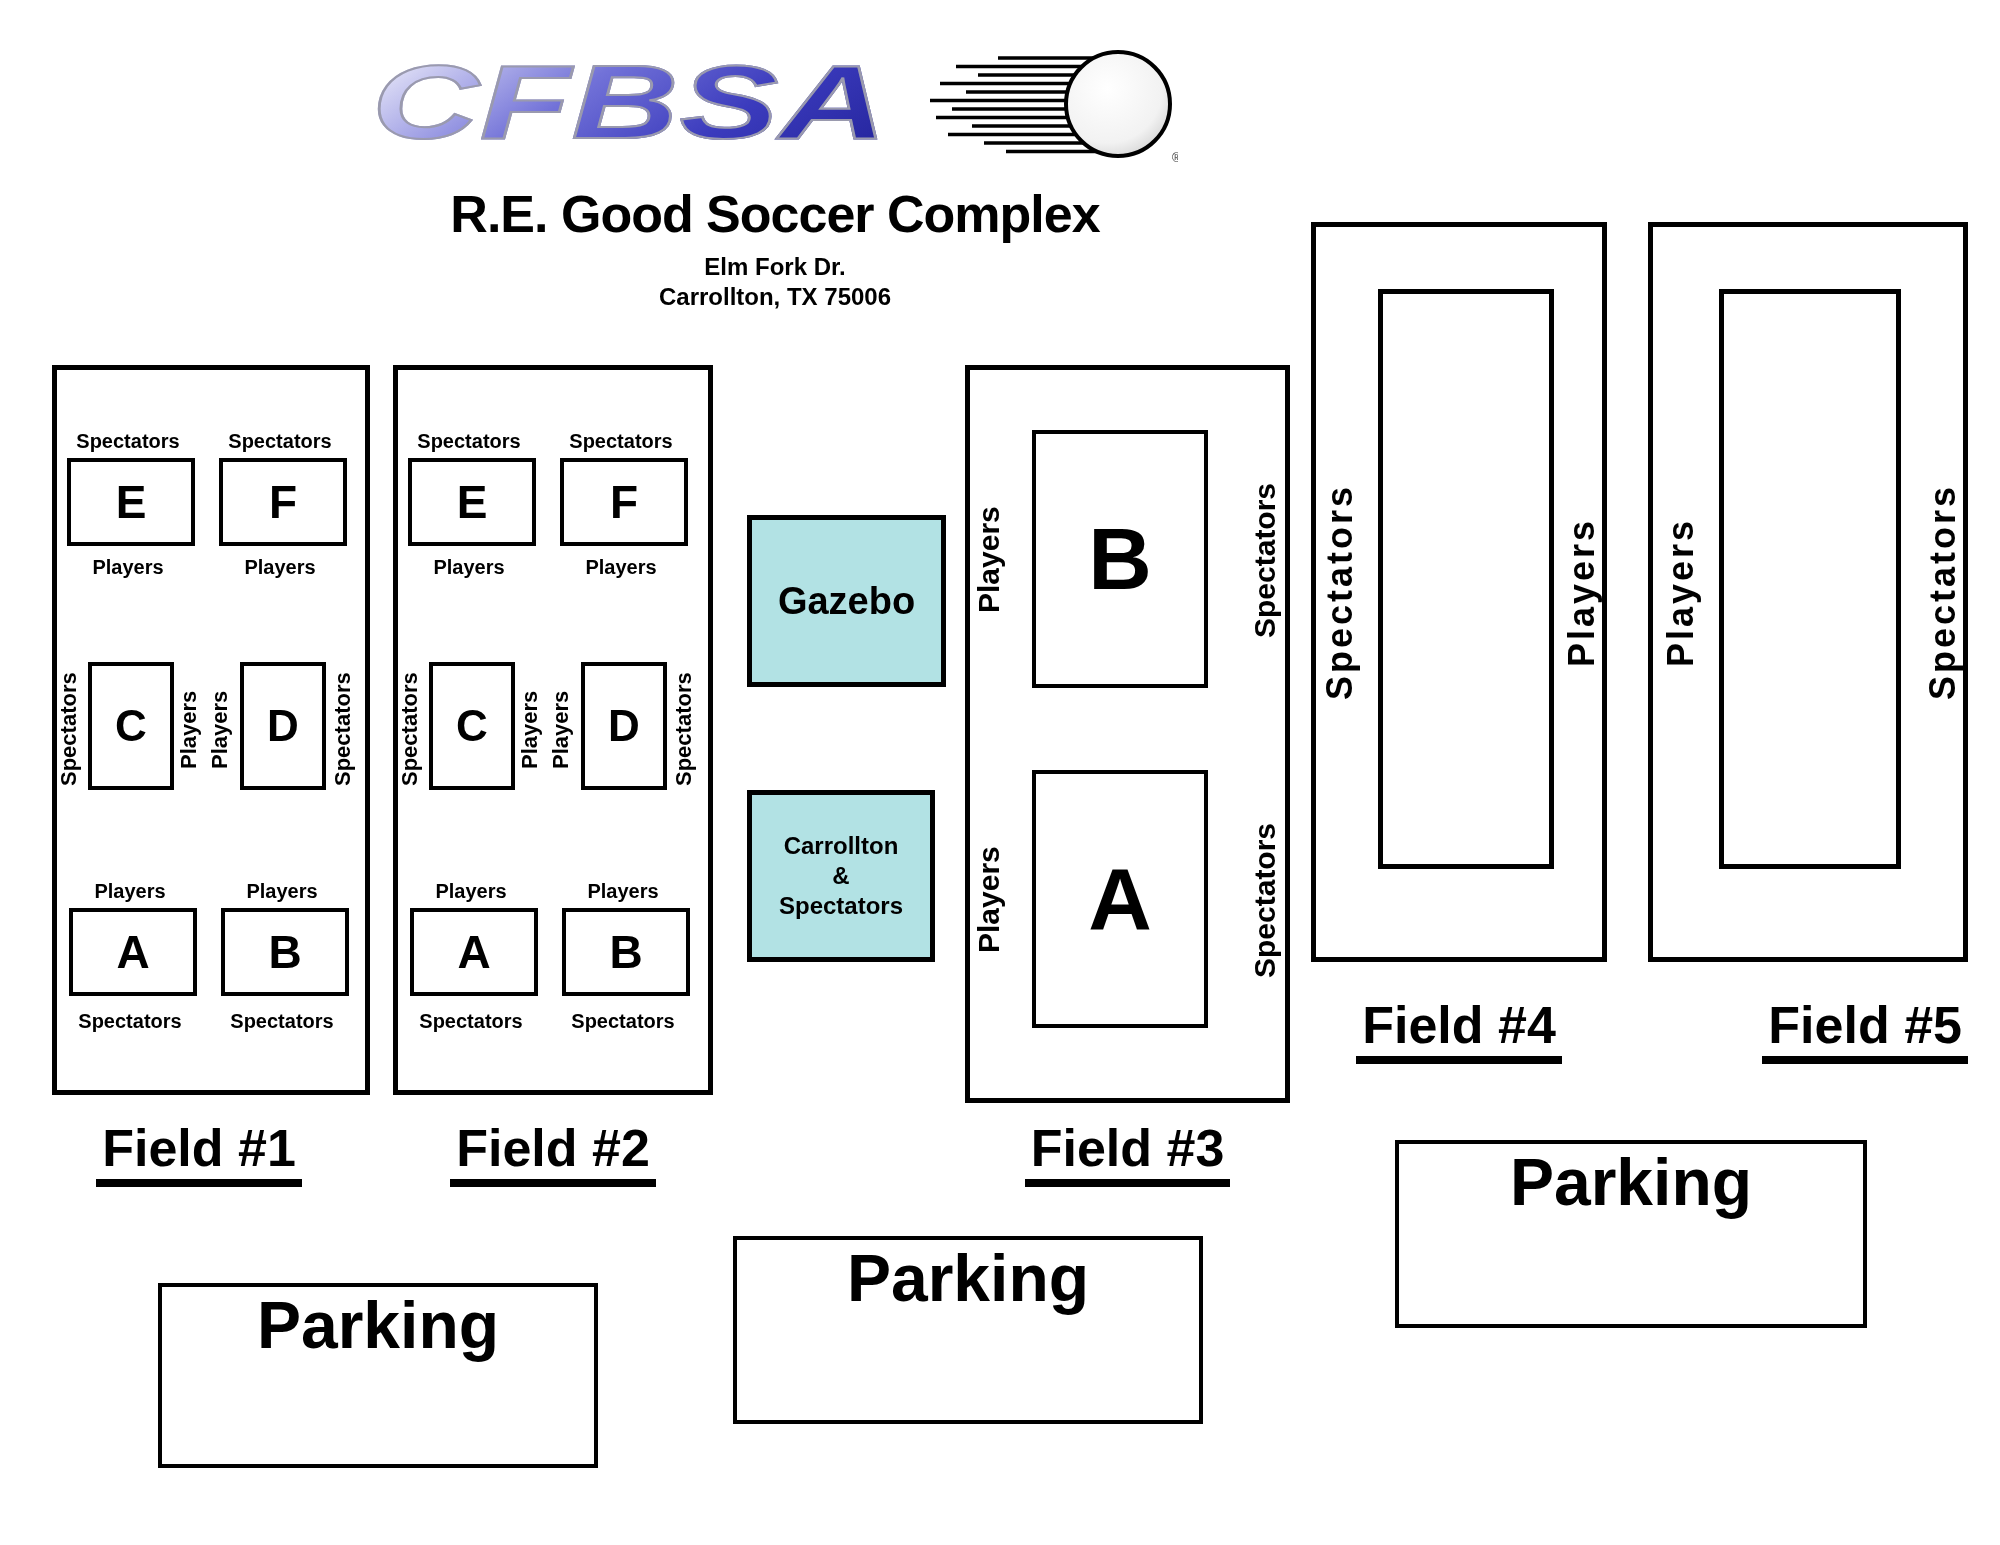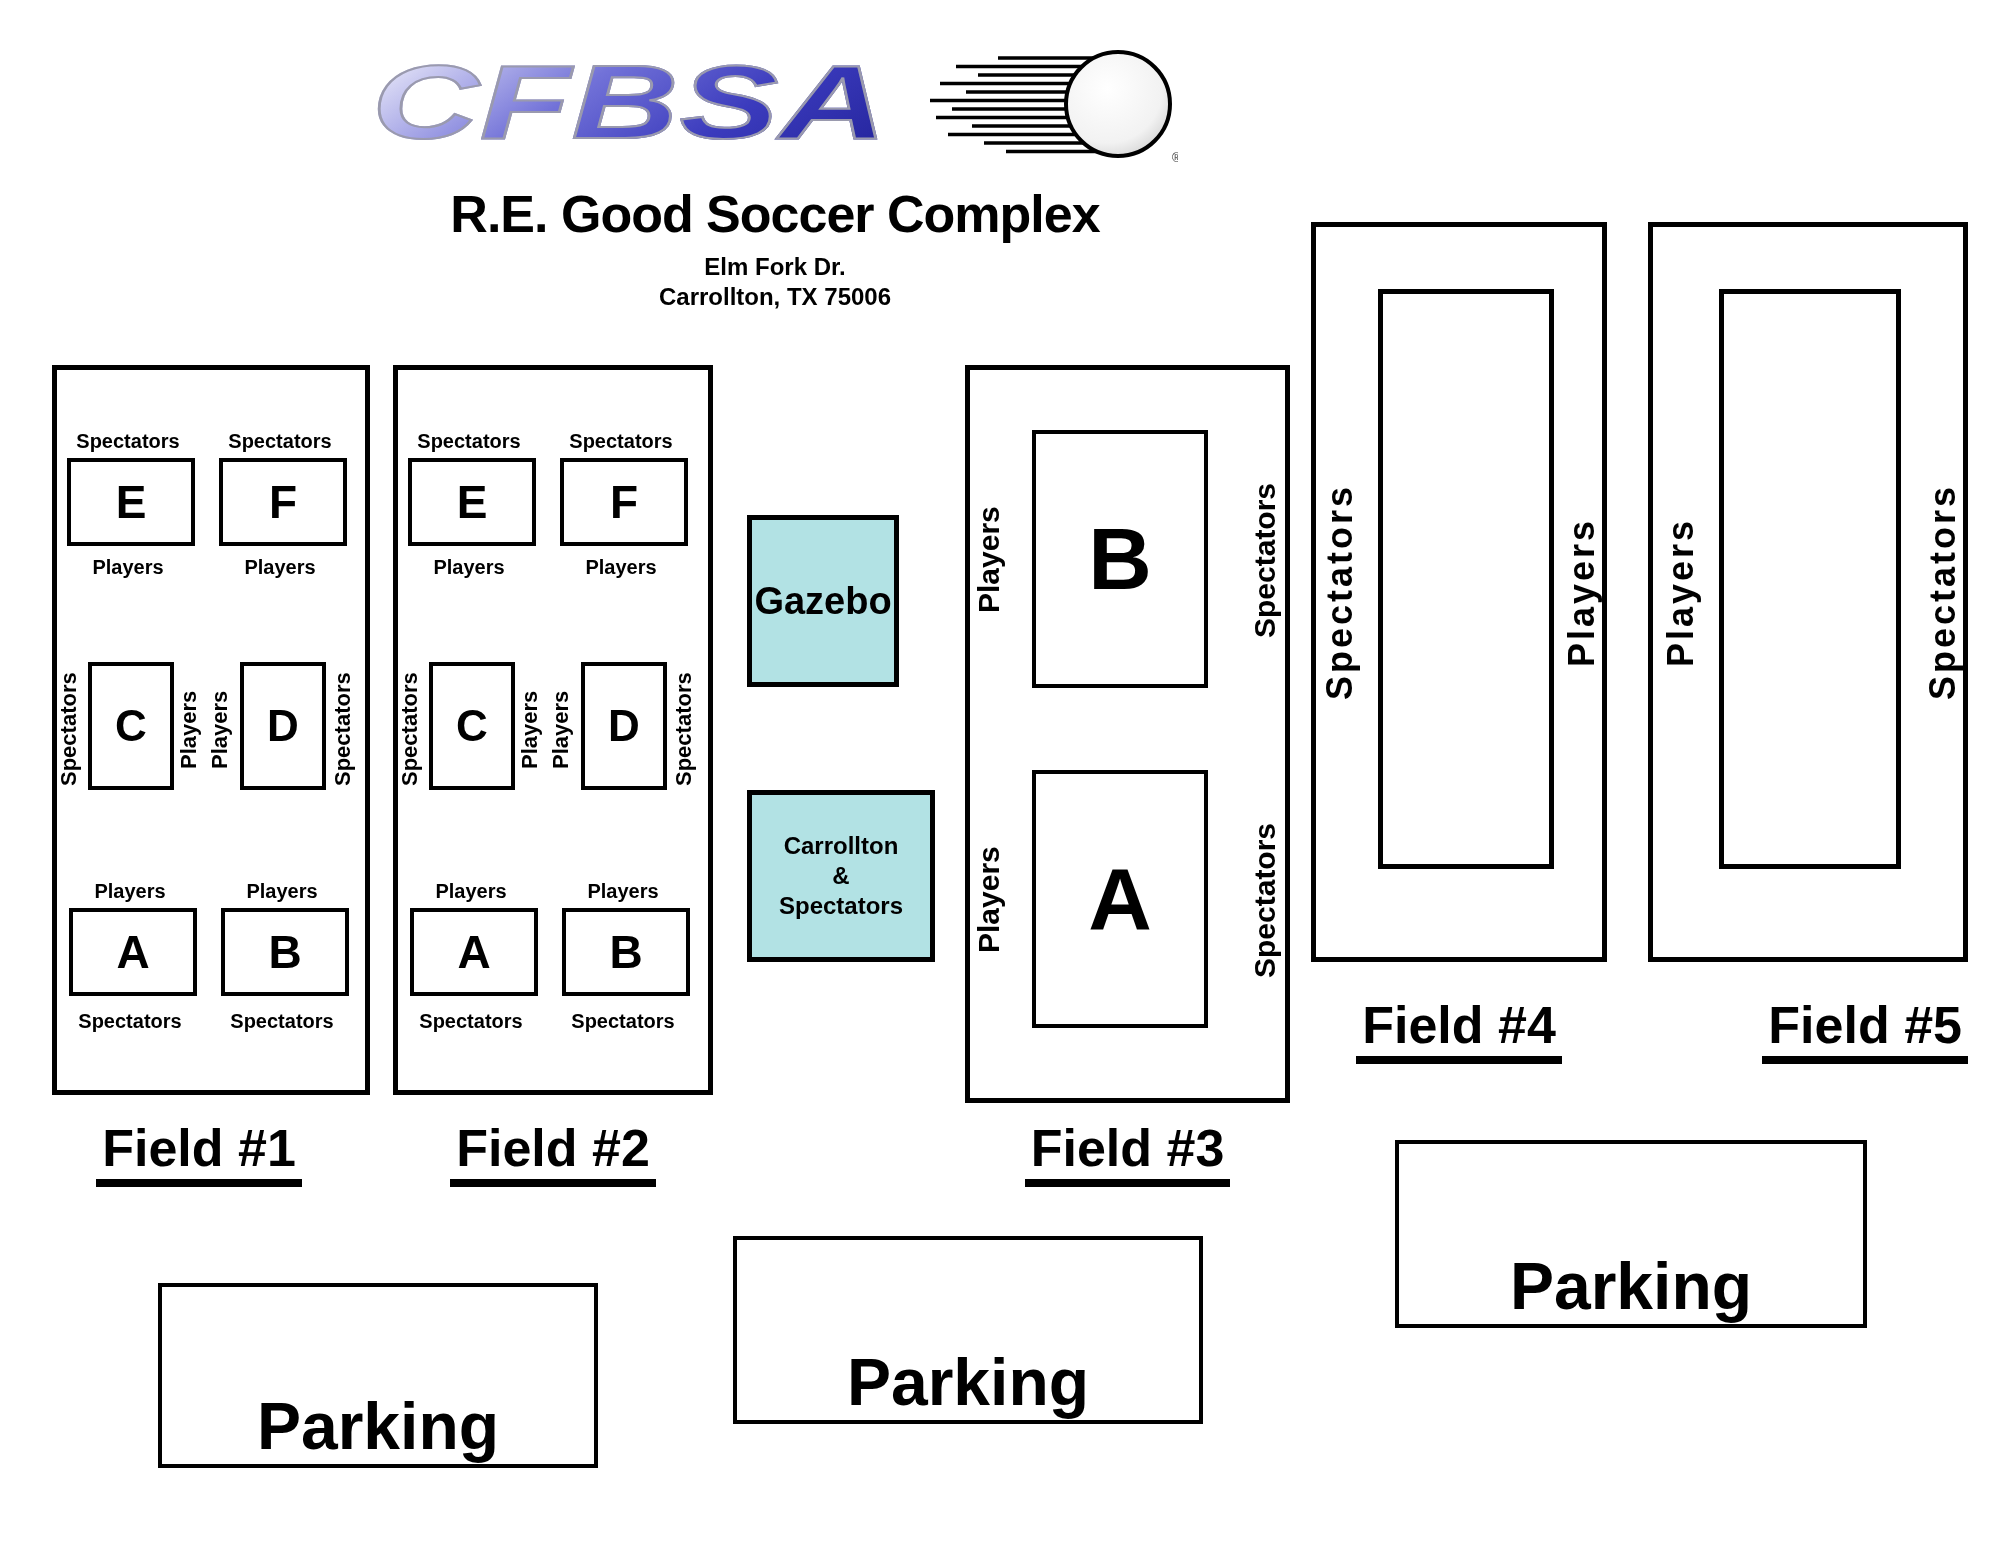--- a/index.html
+++ b/index.html
@@ -35,21 +35,21 @@
   .minilabel { position:absolute; font-weight:700; font-size:20px; text-align:center; }
   .vlabel { position:absolute; writing-mode:vertical-rl; transform:rotate(180deg);
             font-weight:700; display:flex; align-items:center; justify-content:center;
             white-space:nowrap; }
   .v22 { font-size:22px; }
   .v30 { font-size:30px; }
   .v36 { font-size:36px; letter-spacing:3px; }
   .flabel { position:absolute; text-align:center; font-size:52px; font-weight:700; }
   .flabel span { border-bottom:8px solid #000; padding:0 6px 2px; }
   .parking { position:absolute; border:4px solid #000; background:#fff; box-sizing:border-box;
-             display:flex; align-items:flex-end; justify-content:center;
+             display:flex; align-items:flex-start; justify-content:center;
              font-size:66px; font-weight:700; }
   .amenity { position:absolute; border:5px solid #000; background:#b2e2e4; box-sizing:border-box;
              display:flex; flex-direction:column; align-items:center; justify-content:center;
              font-weight:700; text-align:center; }
   .gazebo-label { font-size:38px; }
   .conc-line { font-size:24px; line-height:30px; }
 </style>
 </head>
 <body>
 
@@ -170,21 +170,21 @@
     <div class="subbox" style="left:164px; top:538px; width:128px; height:88px;">
       <span class="subletter" style="font-size:46px;">B</span>
     </div>
     <div class="minilabel" style="left:8px; top:640px; width:130px;">Spectators</div>
     <div class="minilabel" style="left:160px; top:640px; width:130px;">Spectators</div>
   </div>
   <div class="flabel" style="left:393px; top:1118px; width:320px;">
     <span>Field #2</span>
   </div>
 
-  <div class="amenity" style="left:747px; top:515px; width:152px; height:172px;">
+  <div class="amenity" style="left:747px; top:515px; width:199px; height:172px;">
     <div class="gazebo-label">Gazebo</div>
   </div>
   <div class="amenity" style="left:747px; top:790px; width:188px; height:172px;">
     <div class="conc-line">Carrollton</div>
     <div class="conc-line">&amp;</div>
     <div class="conc-line">Spectators</div>
   </div>
 
   <div class="fieldbox" style="left:965px; top:365px; width:325px; height:738px;">
     <div class="vlabel v30" style="left:2px; top:70px; width:34px; height:240px;">Players</div>

